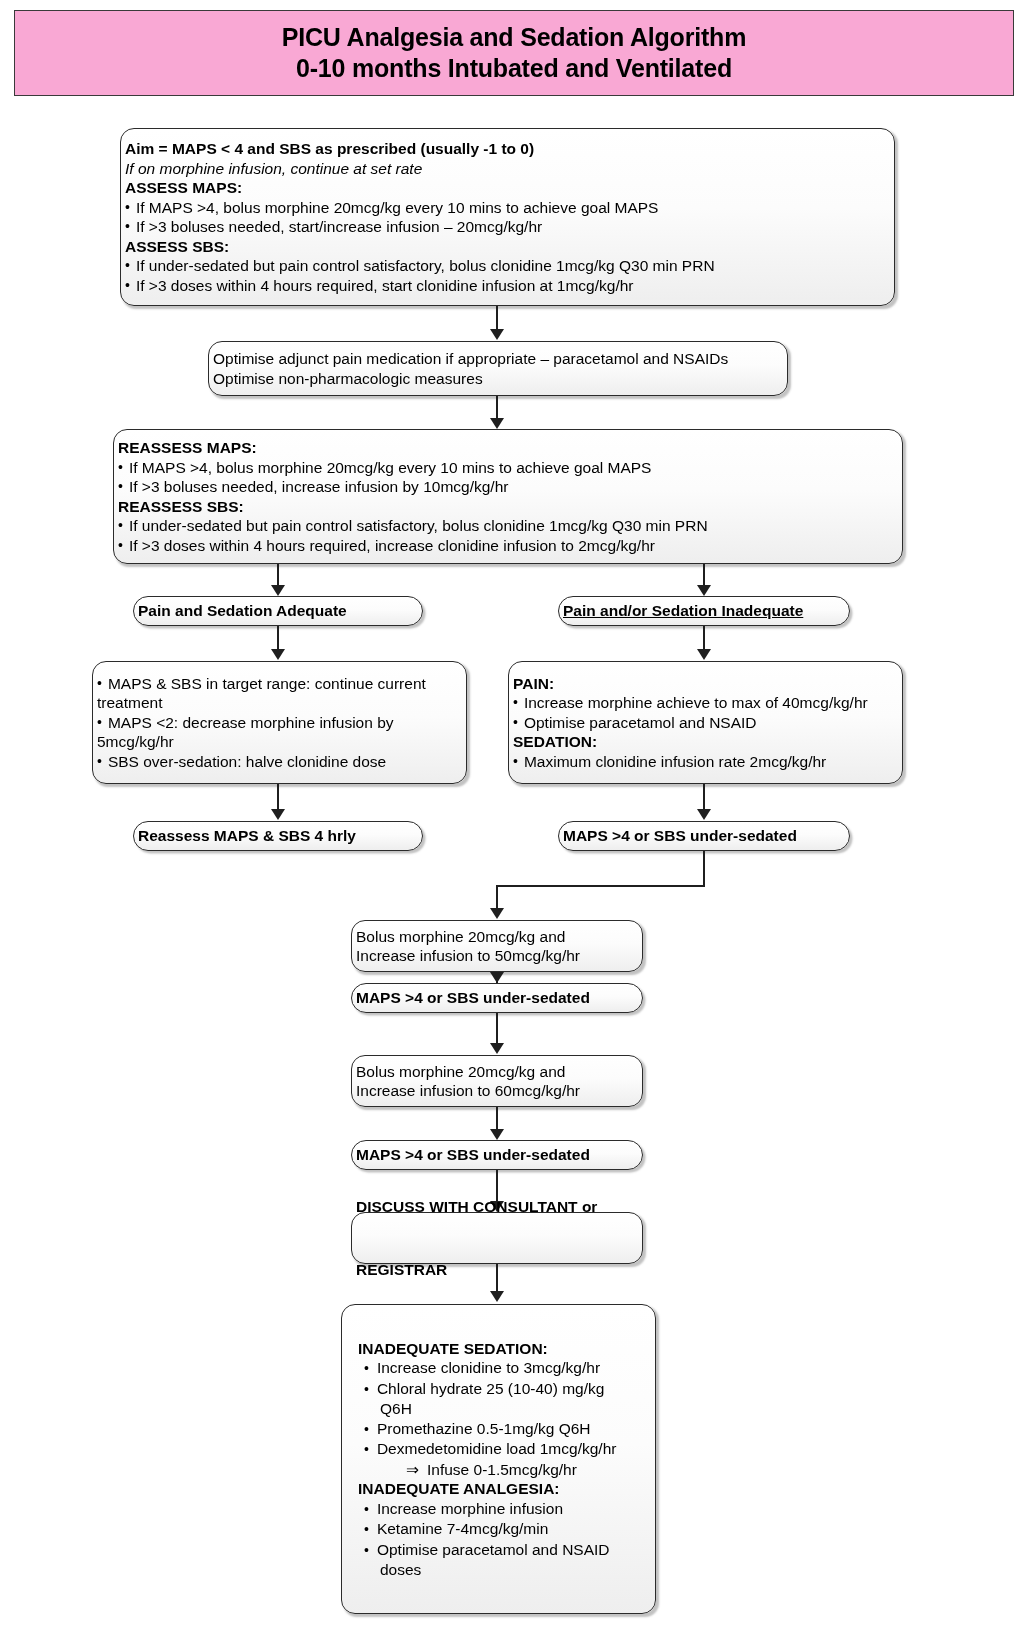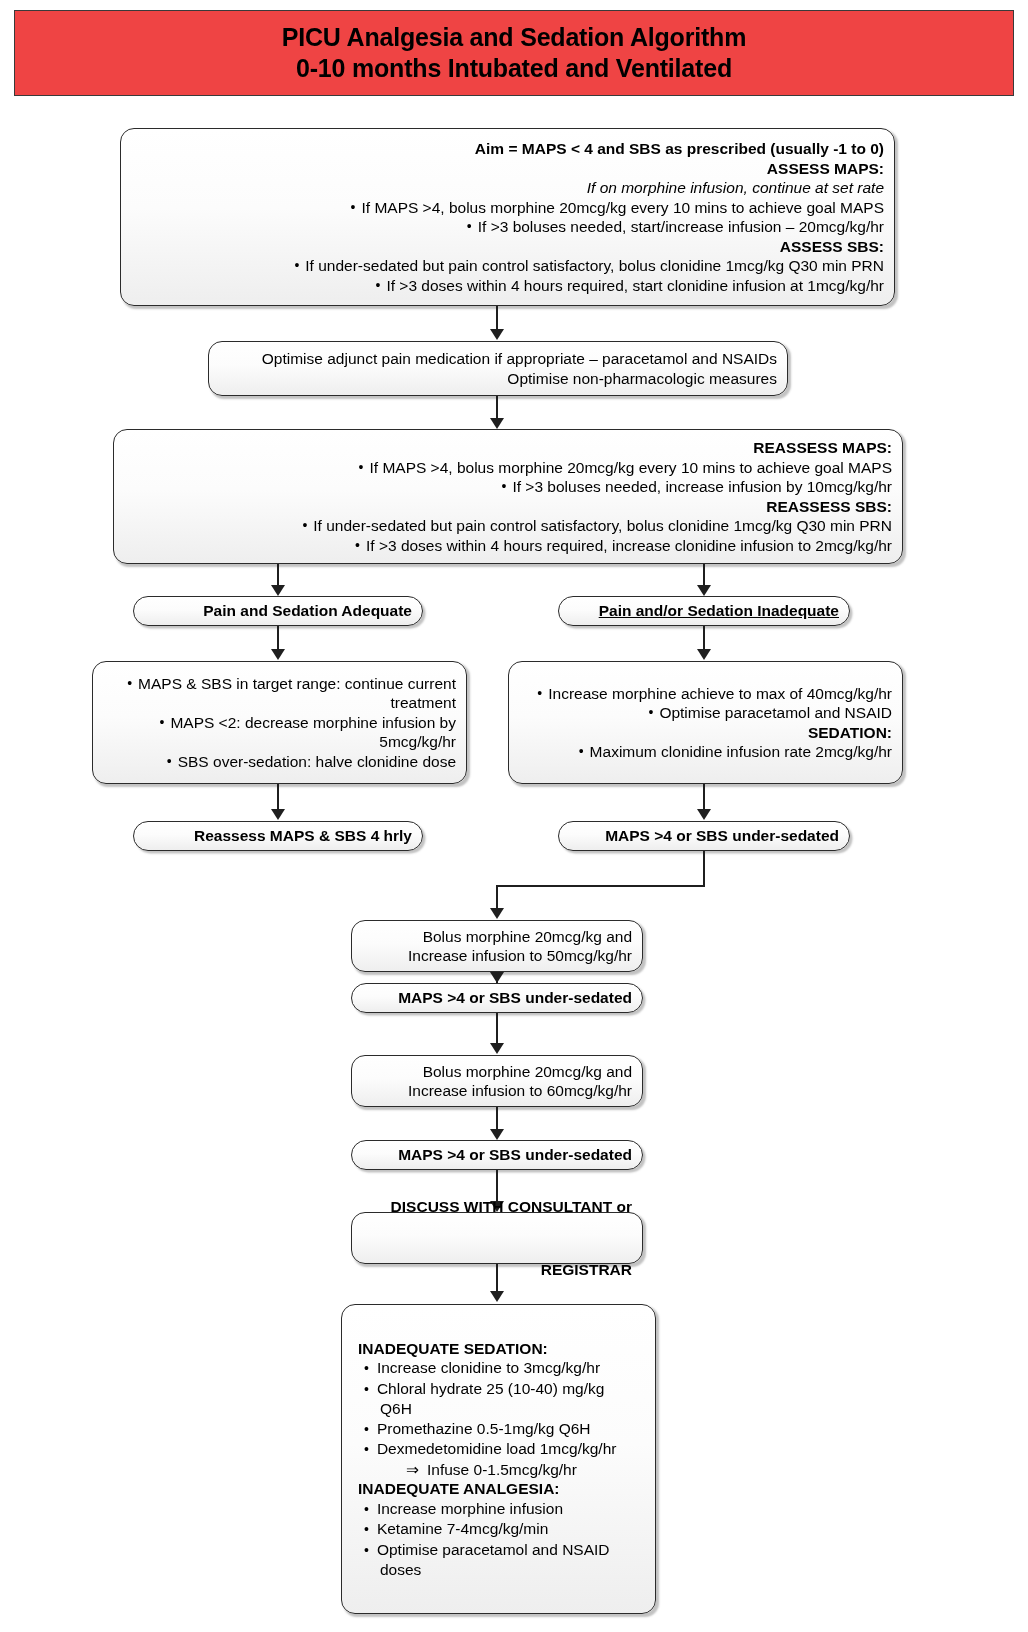--- a/index.html
+++ b/index.html
@@ -44,24 +44,24 @@
   .node {
     position: absolute;
     box-sizing: border-box;
     border: 1.6px solid #2b2b2b;
     border-radius: 14px;
     background: linear-gradient(to bottom, #ffffff 0%, #fcfcfc 45%, #eeeeee 100%);
     box-shadow: 2.5px 2.5px 2px rgba(120,120,120,0.45);
     display: flex;
     flex-direction: column;
     justify-content: center;
-    text-align: right;
+    text-align: left;
     font-size: 15.5px;
     line-height: 19.5px;
-    padding: 5px 10px;
+    padding: 5px 4px;
   }
   .node.pill { border-radius: 20px; }
   .node.leftalign { text-align: left; }
 
   .ln { display: block; }
   .b  { font-weight: bold; }
   .i  { font-style: italic; }
 
   
   .bl { display: block; }
@@ -99,29 +99,29 @@
     position: absolute;
     width: 0; height: 0;
     border-left: 7.5px solid transparent;
     border-right: 7.5px solid transparent;
     border-top: 11px solid #1f1f1f;
   }
 </style>
 </head>
 <body>
 
-<div id="banner" style="background: #ef4444;">
+<div id="banner" style="background: #f9a8d4;">
   <div class="bline">PICU Analgesia and Sedation Algorithm</div>
   <div class="bline">0-10 months Intubated and Ventilated</div>
 </div>
 
 <div class="node" style="left:120px; top:128px; width:775px; height:178px;">
   <span class="ln b">Aim = MAPS &lt; 4 and SBS as prescribed (usually -1 to 0)</span>
+  <span class="ln i">If on morphine infusion, continue at set rate</span>
   <span class="ln b">ASSESS MAPS:</span>
-  <span class="ln i">If on morphine infusion, continue at set rate</span>
   <span class="bl">If MAPS &gt;4, bolus morphine 20mcg/kg every 10 mins to achieve goal MAPS</span>
   <span class="bl">If &gt;3 boluses needed, start/increase infusion – 20mcg/kg/hr</span>
   <span class="ln b">ASSESS SBS:</span>
   <span class="bl">If under-sedated but pain control satisfactory, bolus clonidine 1mcg/kg Q30 min PRN</span>
   <span class="bl">If &gt;3 doses within 4 hours required, start clonidine infusion at 1mcg/kg/hr</span>
 </div>
 
 <div class="conn vline" style="left:496px; top:306px; height:27px;"></div>
 <div class="arrow" style="left:490px; top:329px;"></div>
 
@@ -162,20 +162,21 @@
 <div class="conn vline" style="left:703px; top:626px; height:27px;"></div>
 <div class="arrow" style="left:697px; top:649px;"></div>
 
 <div class="node" style="left:92px; top:661px; width:375px; height:123px;">
   <span class="bl">MAPS &amp; SBS in target range: continue current treatment</span>
   <span class="bl">MAPS &lt;2: decrease morphine infusion by 5mcg/kg/hr</span>
   <span class="bl">SBS over-sedation: halve clonidine dose</span>
 </div>
 
 <div class="node" style="left:508px; top:661px; width:395px; height:123px;">
+  <span class="ln b">PAIN:</span>
   <span class="bl">Increase morphine achieve to max of 40mcg/kg/hr</span>
   <span class="bl">Optimise paracetamol and NSAID</span>
   <span class="ln b">SEDATION:</span>
   <span class="bl">Maximum clonidine infusion rate 2mcg/kg/hr</span>
 </div>
 
 <div class="conn vline" style="left:277px; top:784px; height:28px;"></div>
 <div class="arrow" style="left:271px; top:809px;"></div>
 
 <div class="conn vline" style="left:703px; top:784px; height:28px;"></div>

